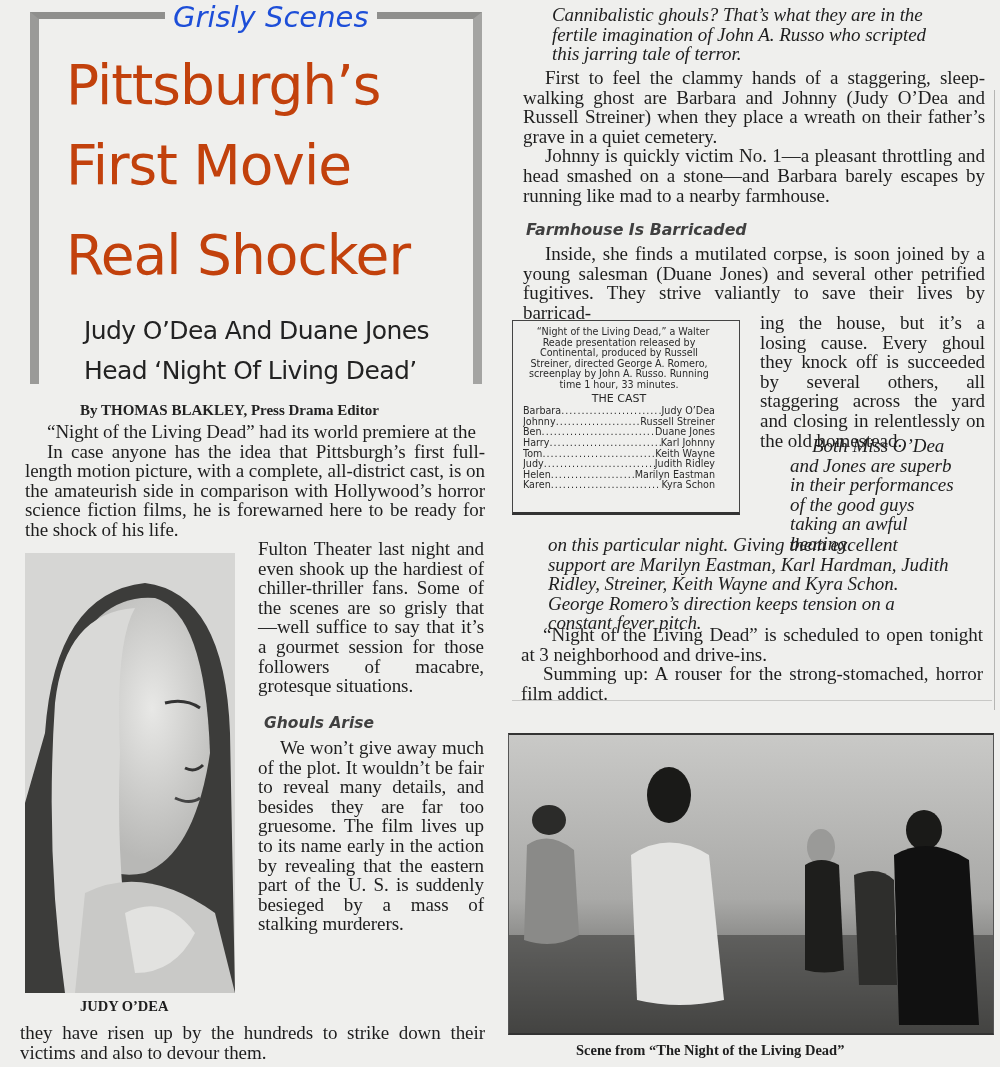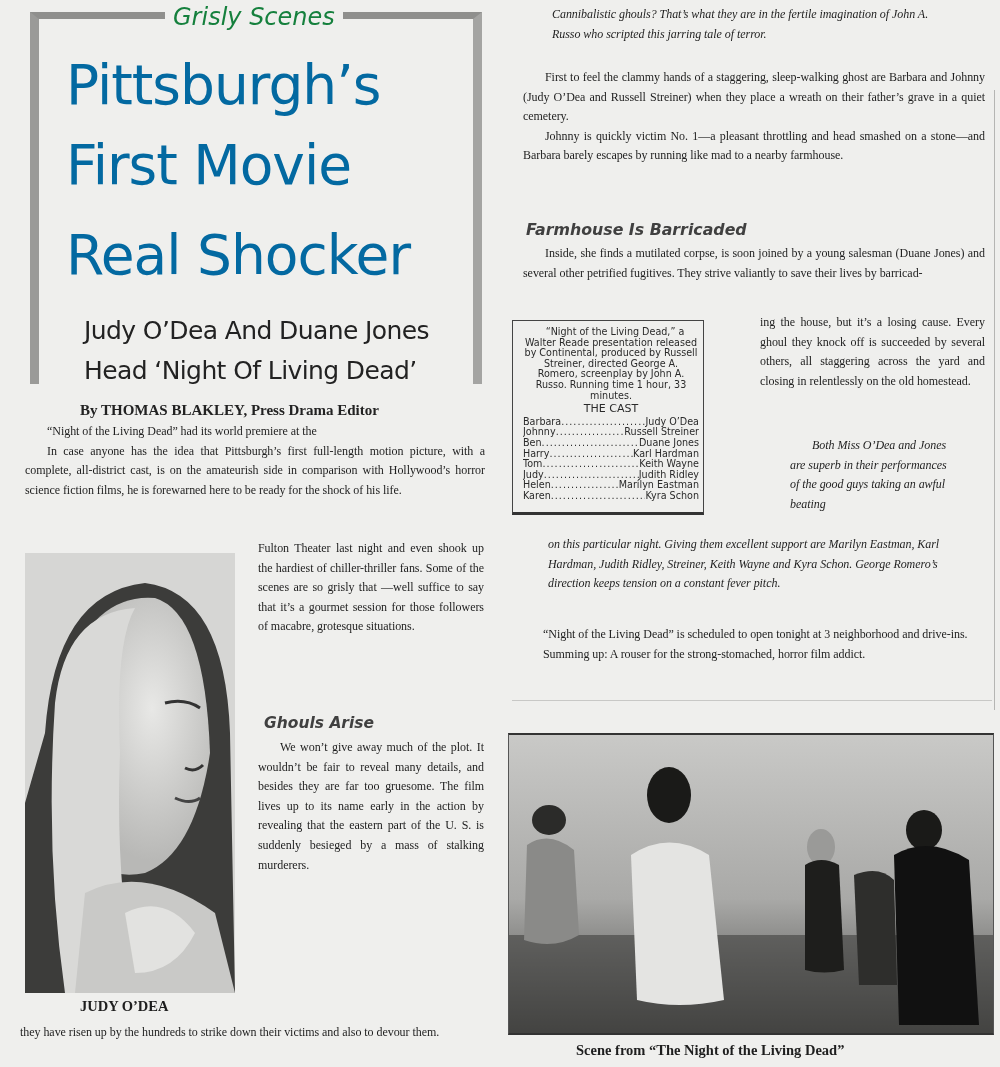--- a/index.html
+++ b/index.html
@@ -2,60 +2,60 @@
 <html><head>
   <meta charset="utf-8">
   <style>
     html, body { margin: 0; padding: 0; }
     body {
       width: 1000px; height: 1067px; overflow: hidden; position: relative;
       background: #efefed; color: #1e1e1e;
       font-family: "Liberation Serif", "DejaVu Serif", serif;
     }
     .abs { position: absolute; }
-    .body-text { font-size: 12px; line-height: 19.6px; text-align: justify; letter-spacing: -0.05px; }
+    .body-text { font-size: 19px; line-height: 19.6px; text-align: justify; letter-spacing: -0.05px; }
     .body-text p { margin: 0; text-indent: 22px; }
     .body-text p.noindent { text-indent: 0; }
     .ital { font-style: italic; }
 
     
     #headline-box {
       left: 30px; top: 12px; width: 452px; height: 372px;
       border-left: 9px solid #9a9a98; border-right: 9px solid #a4a4a2;
       border-top: 7px solid #8f8f8d; border-bottom: none;
       box-sizing: border-box;
     }
     #headline-box::after {
       content: ""; position: absolute; left: -9px; right: -9px; bottom: 0; height: 0;
     }
     #kicker {
       left: 165px; top: 2px; background: #efefed; padding: 0 8px;
       font-family: "DejaVu Sans", sans-serif; font-style: italic;
-      font-size: 24px; color: #15803d; line-height: 30px;
-    }
-    .hl { font-family: "DejaVu Sans", sans-serif; color: #0369a1; font-weight: normal; letter-spacing: -1px; }
+      font-size: 29px; color: #1d4ed8; line-height: 30px;
+    }
+    .hl { font-family: "DejaVu Sans", sans-serif; color: #c2410c; font-weight: normal; letter-spacing: -1px; }
     #hl1 { left: 66px; top: 52px; font-size: 55px; line-height: 66px; }
     #hl2 { left: 66px; top: 132px; font-size: 55px; line-height: 66px; }
     #hl3 { left: 66px; top: 222px; font-size: 55px; line-height: 66px; }
     .subhl { font-family: "DejaVu Sans", sans-serif; font-size: 25px; line-height: 30px; color: #222; letter-spacing: -0.6px; }
     #sub1 { left: 84px; top: 316px; }
     #sub2 { left: 84px; top: 356px; }
 
     #byline { left: 80px; top: 402px; font-size: 15px; font-weight: bold; color: #222; }
 
     .subhead { font-family: "DejaVu Sans", sans-serif; font-weight: bold; font-style: italic; font-size: 15.5px; color: #404040; }
 
     .photo { background: #bdbdbb; overflow: hidden; }
     .caption { font-weight: bold; font-size: 14.5px; color: #1e1e1e; }
 
     
     #credits-box {
-      left: 512px; top: 320px; width: 192px; height: 195px;
+      left: 512px; top: 320px; width: 228px; height: 195px;
       border: 1.5px solid #444; border-bottom: 3px solid #333; box-sizing: border-box;
-      padding: 6px 4px 0 10px;
+      padding: 6px 24px 0 10px;
       font-family: "DejaVu Sans", sans-serif; font-size: 9.6px; line-height: 10.6px; color: #2a2a2a;
     }
     #credits-box .intro { text-align: center; text-indent: 8px; }
     #credits-box .cast-title { text-align: center; font-size: 11px; margin: 3px 0 2px; }
     .cast-row { display: flex; white-space: nowrap; overflow: hidden; }
     .cast-row .role { flex: 0 0 auto; }
     .cast-row .dots { flex: 1 1 auto; overflow: hidden; letter-spacing: 1px; }
     .cast-row .dots::before { content: "............................................................................"; }
     .cast-row .actor { flex: 0 0 auto; }
 
@@ -137,21 +137,21 @@
       <span class="actor">Russell Streiner</span>
     </div>
   <div class="cast-row">
       <span class="role">Ben</span>
       <span class="dots"></span>
       <span class="actor">Duane Jones</span>
     </div>
   <div class="cast-row">
       <span class="role">Harry</span>
       <span class="dots"></span>
-      <span class="actor">Karl Hardman</span>
+      <span class="actor">Karl Johnny</span>
     </div>
   <div class="cast-row">
       <span class="role">Tom</span>
       <span class="dots"></span>
       <span class="actor">Keith Wayne</span>
     </div>
   <div class="cast-row">
       <span class="role">Judy</span>
       <span class="dots"></span>
       <span class="actor">Judith Ridley</span>

